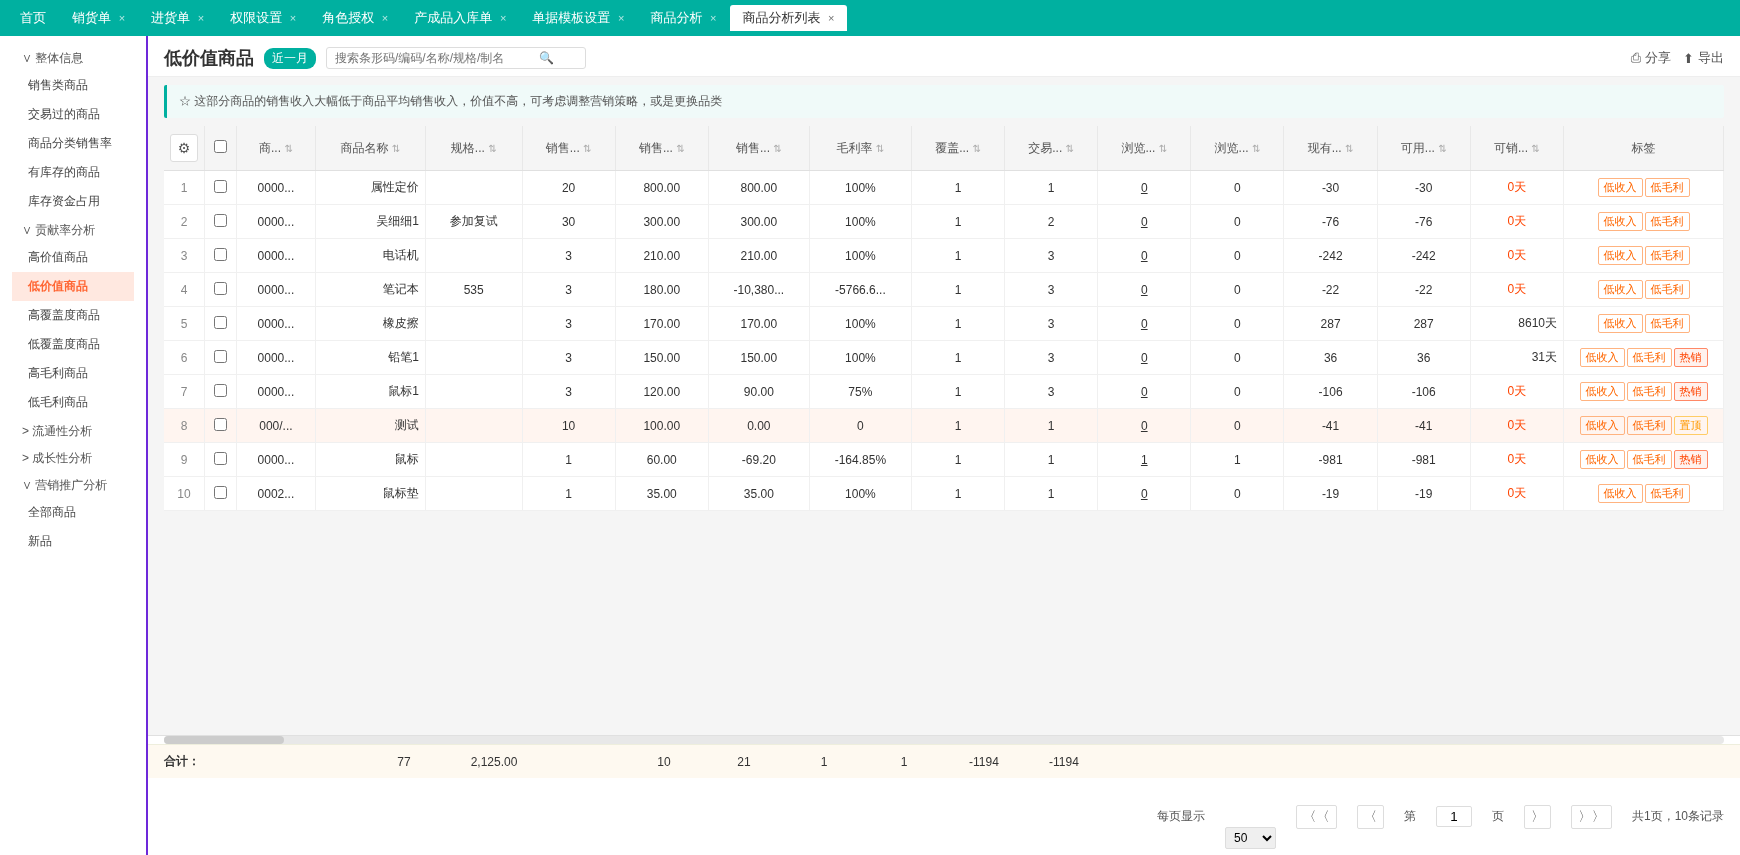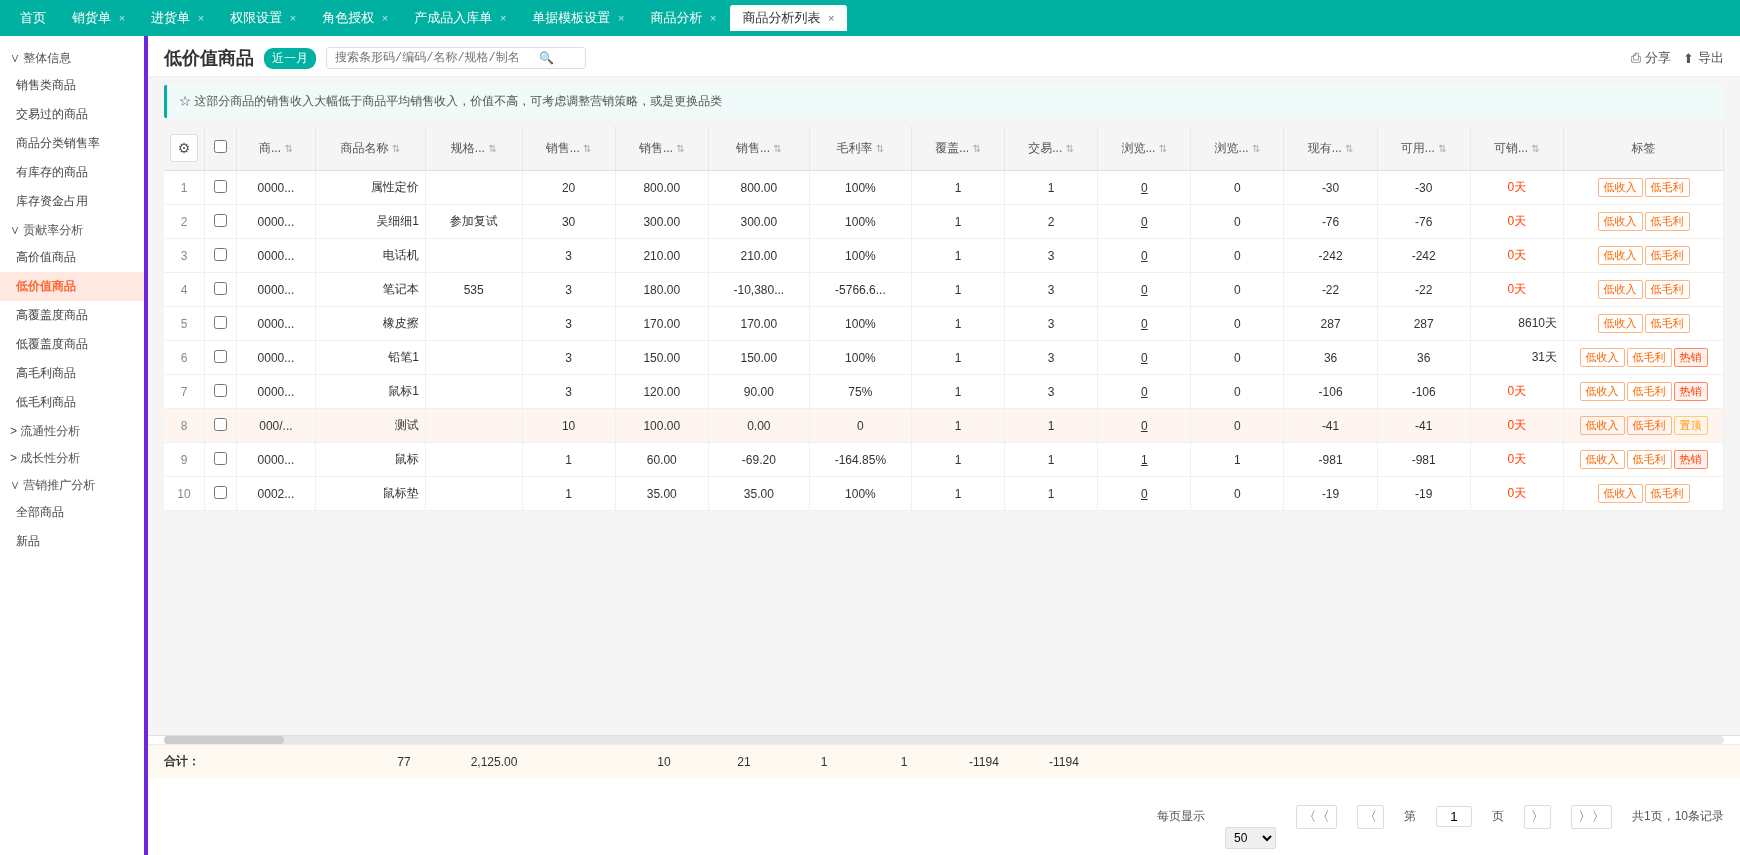--- a/index.html
+++ b/index.html
@@ -8,34 +8,34 @@
     
     .top-nav { background: #00b0a0; display: flex; align-items: center; height: 36px; padding: 0 8px; gap: 2px; }
     .nav-item { color: #fff; padding: 4px 12px; cursor: pointer; font-size: 13px; white-space: nowrap; border-radius: 3px 3px 0 0; }
     .nav-item.active { background: #fff; color: #333; }
     .nav-item .close-x { margin-left: 4px; font-size: 11px; opacity: 0.7; }
 
     
     .main-layout { display: flex; height: calc(855px - 36px); }
 
     
-    .sidebar { width: 148px; background: #fff; border-right: 4px solid #6d28d9; padding: 8px 0; overflow-y: auto; flex-shrink: 0; }
+    .sidebar { width: 148px; background: #fff; border-right: 2px solid #6d28d9; padding: 8px 12px; overflow-y: auto; flex-shrink: 0; }
     .sidebar-section-title { font-size: 12px; color: #555; padding: 6px 10px 4px; display: flex; align-items: center; gap: 4px; }
     .sidebar-item { padding: 6px 16px; cursor: pointer; color: #444; font-size: 12px; white-space: nowrap; }
     .sidebar-item.active { background: #ffe8e0; color: #ff6633; font-weight: bold; }
 
     
     .content { flex: 1; display: flex; flex-direction: column; overflow: hidden; }
 
     
     .content-header { display: flex; align-items: center; padding: 10px 16px 6px; gap: 10px; background: #fff; border-bottom: 1px solid #eee; flex-shrink: 0; }
     .page-title { font-size: 18px; font-weight: bold; color: #333; }
     .date-badge { background: #00b0a0; color: #fff; padding: 2px 8px; border-radius: 9px; font-size: 12px; cursor: pointer; }
     .search-box { display: flex; align-items: center; border: 1px solid #ddd; border-radius: 3px; padding: 3px 8px; gap: 4px; flex: 0 0 260px; }
-    .search-box input { border: none; outline: none; font-size: 12px; width: 200px; color: #999; font-family: Liberation Mono, monospace; }
+    .search-box input { border: none; outline: none; font-size: 12px; width: 200px; color: #999; }
     .search-icon { color: #00b0a0; cursor: pointer; }
     .header-actions { margin-left: auto; display: flex; gap: 12px; color: #555; }
     .header-btn { display: flex; align-items: center; gap: 4px; cursor: pointer; font-size: 13px; color: #555; }
 
     
     .info-banner { background: #f0faf9; border-left: 3px solid #00b0a0; margin: 8px 16px; padding: 8px 12px; font-size: 12px; color: #555; border-radius: 2px; flex-shrink: 0; }
 
     
     .table-container { flex: 1; overflow: auto; padding: 0 16px; }
     table { width: 100%; border-collapse: collapse; background: #fff; font-size: 12px; }

